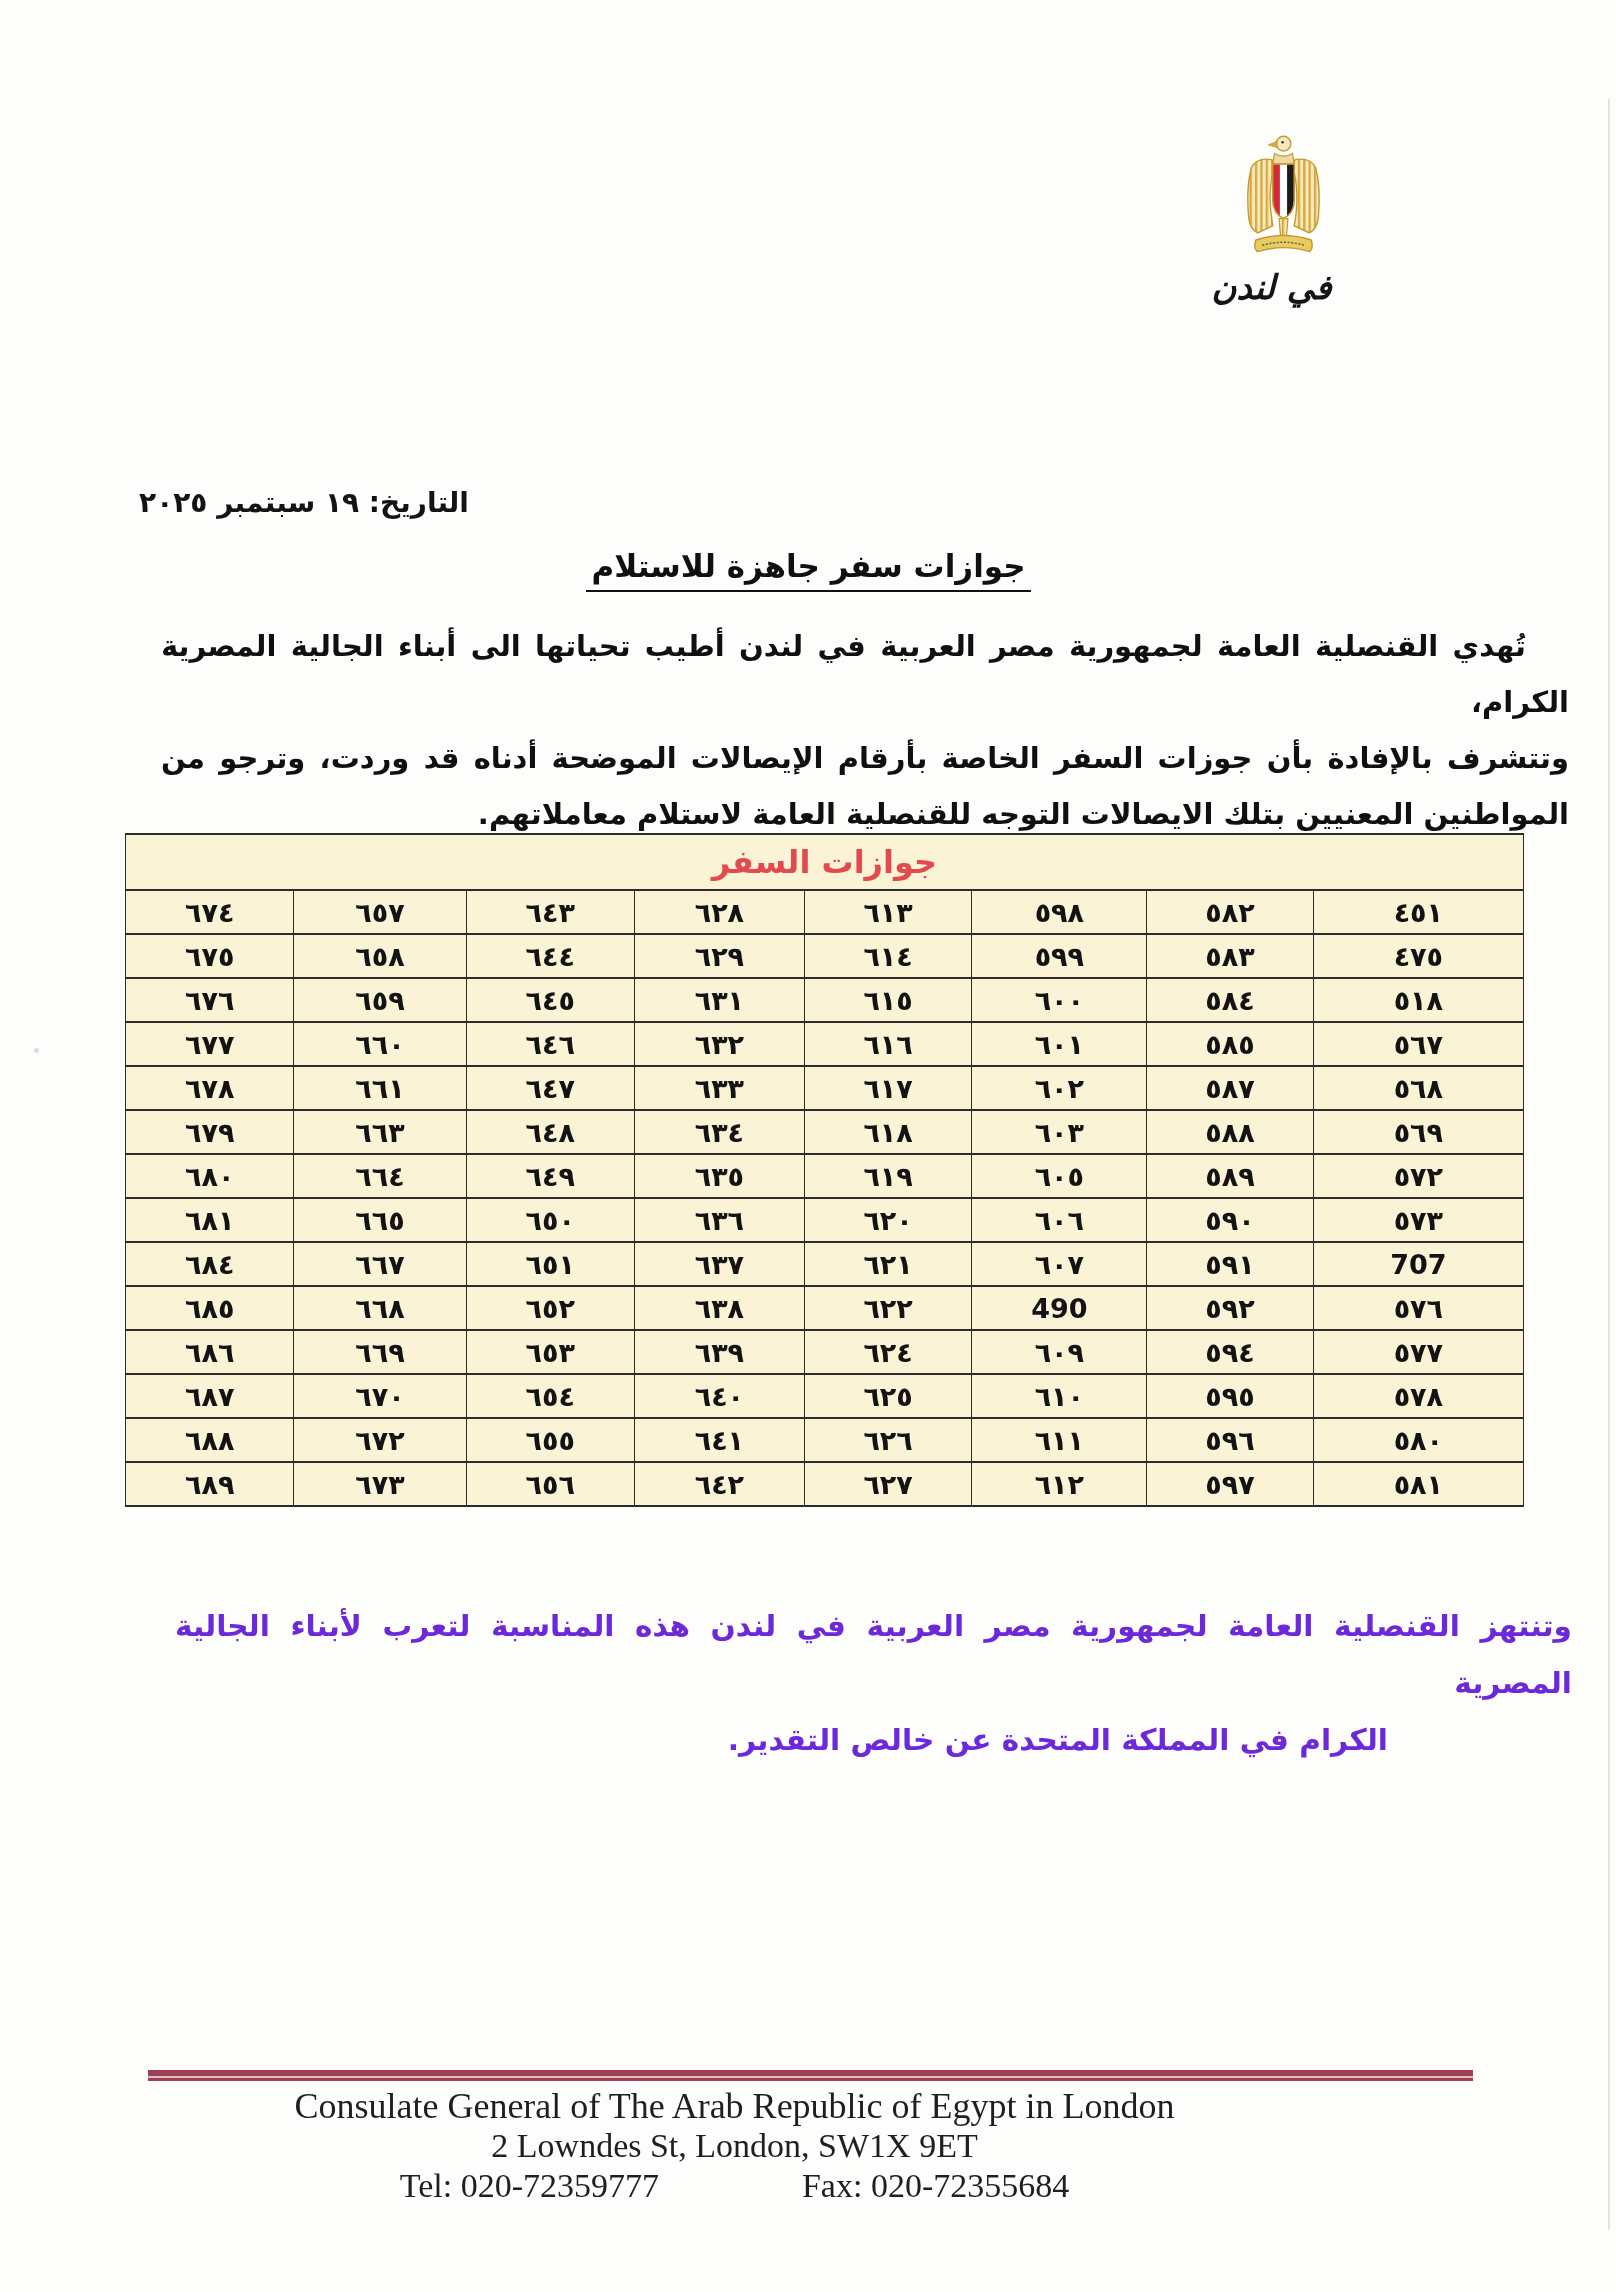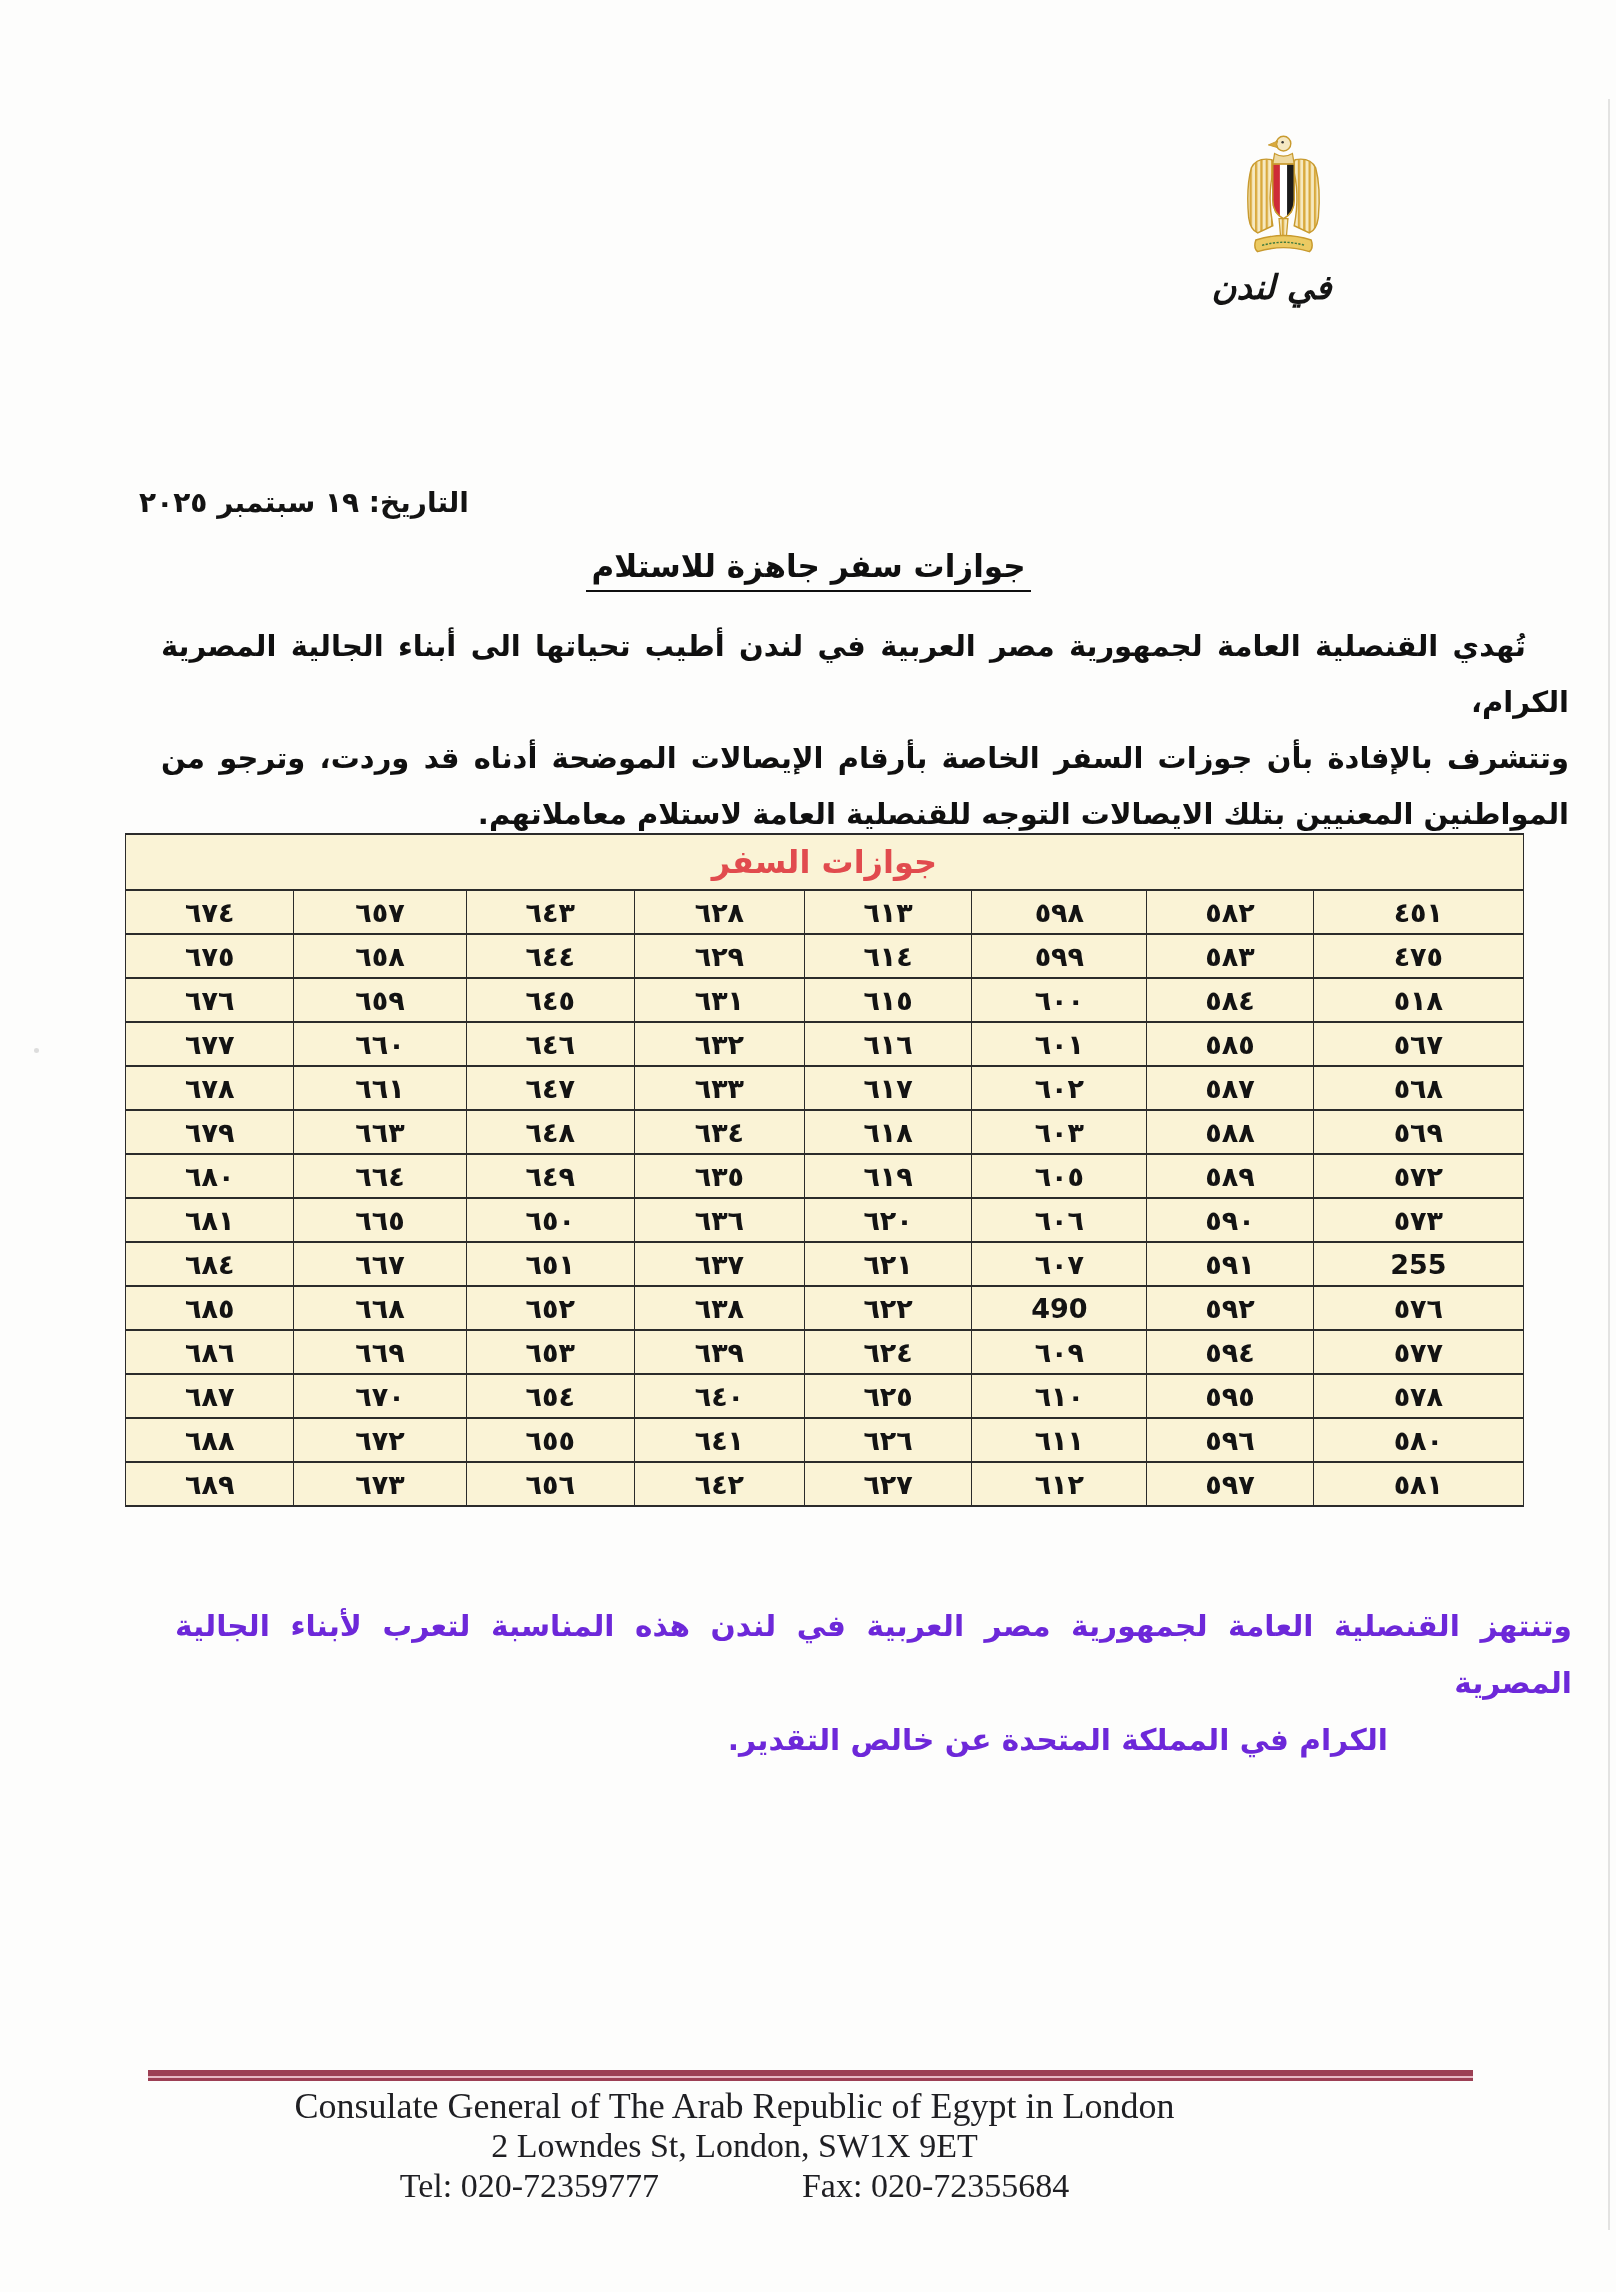--- a/index.html
+++ b/index.html
@@ -229,21 +229,21 @@
           <td>٥٧٣</td>
           <td>٥٩٠</td>
           <td>٦٠٦</td>
           <td>٦٢٠</td>
           <td>٦٣٦</td>
           <td>٦٥٠</td>
           <td>٦٦٥</td>
           <td>٦٨١</td>
         </tr>
         <tr>
-          <td>255</td>
+          <td>707</td>
           <td>٥٩١</td>
           <td>٦٠٧</td>
           <td>٦٢١</td>
           <td>٦٣٧</td>
           <td>٦٥١</td>
           <td>٦٦٧</td>
           <td>٦٨٤</td>
         </tr>
         <tr>
           <td>٥٧٦</td>

